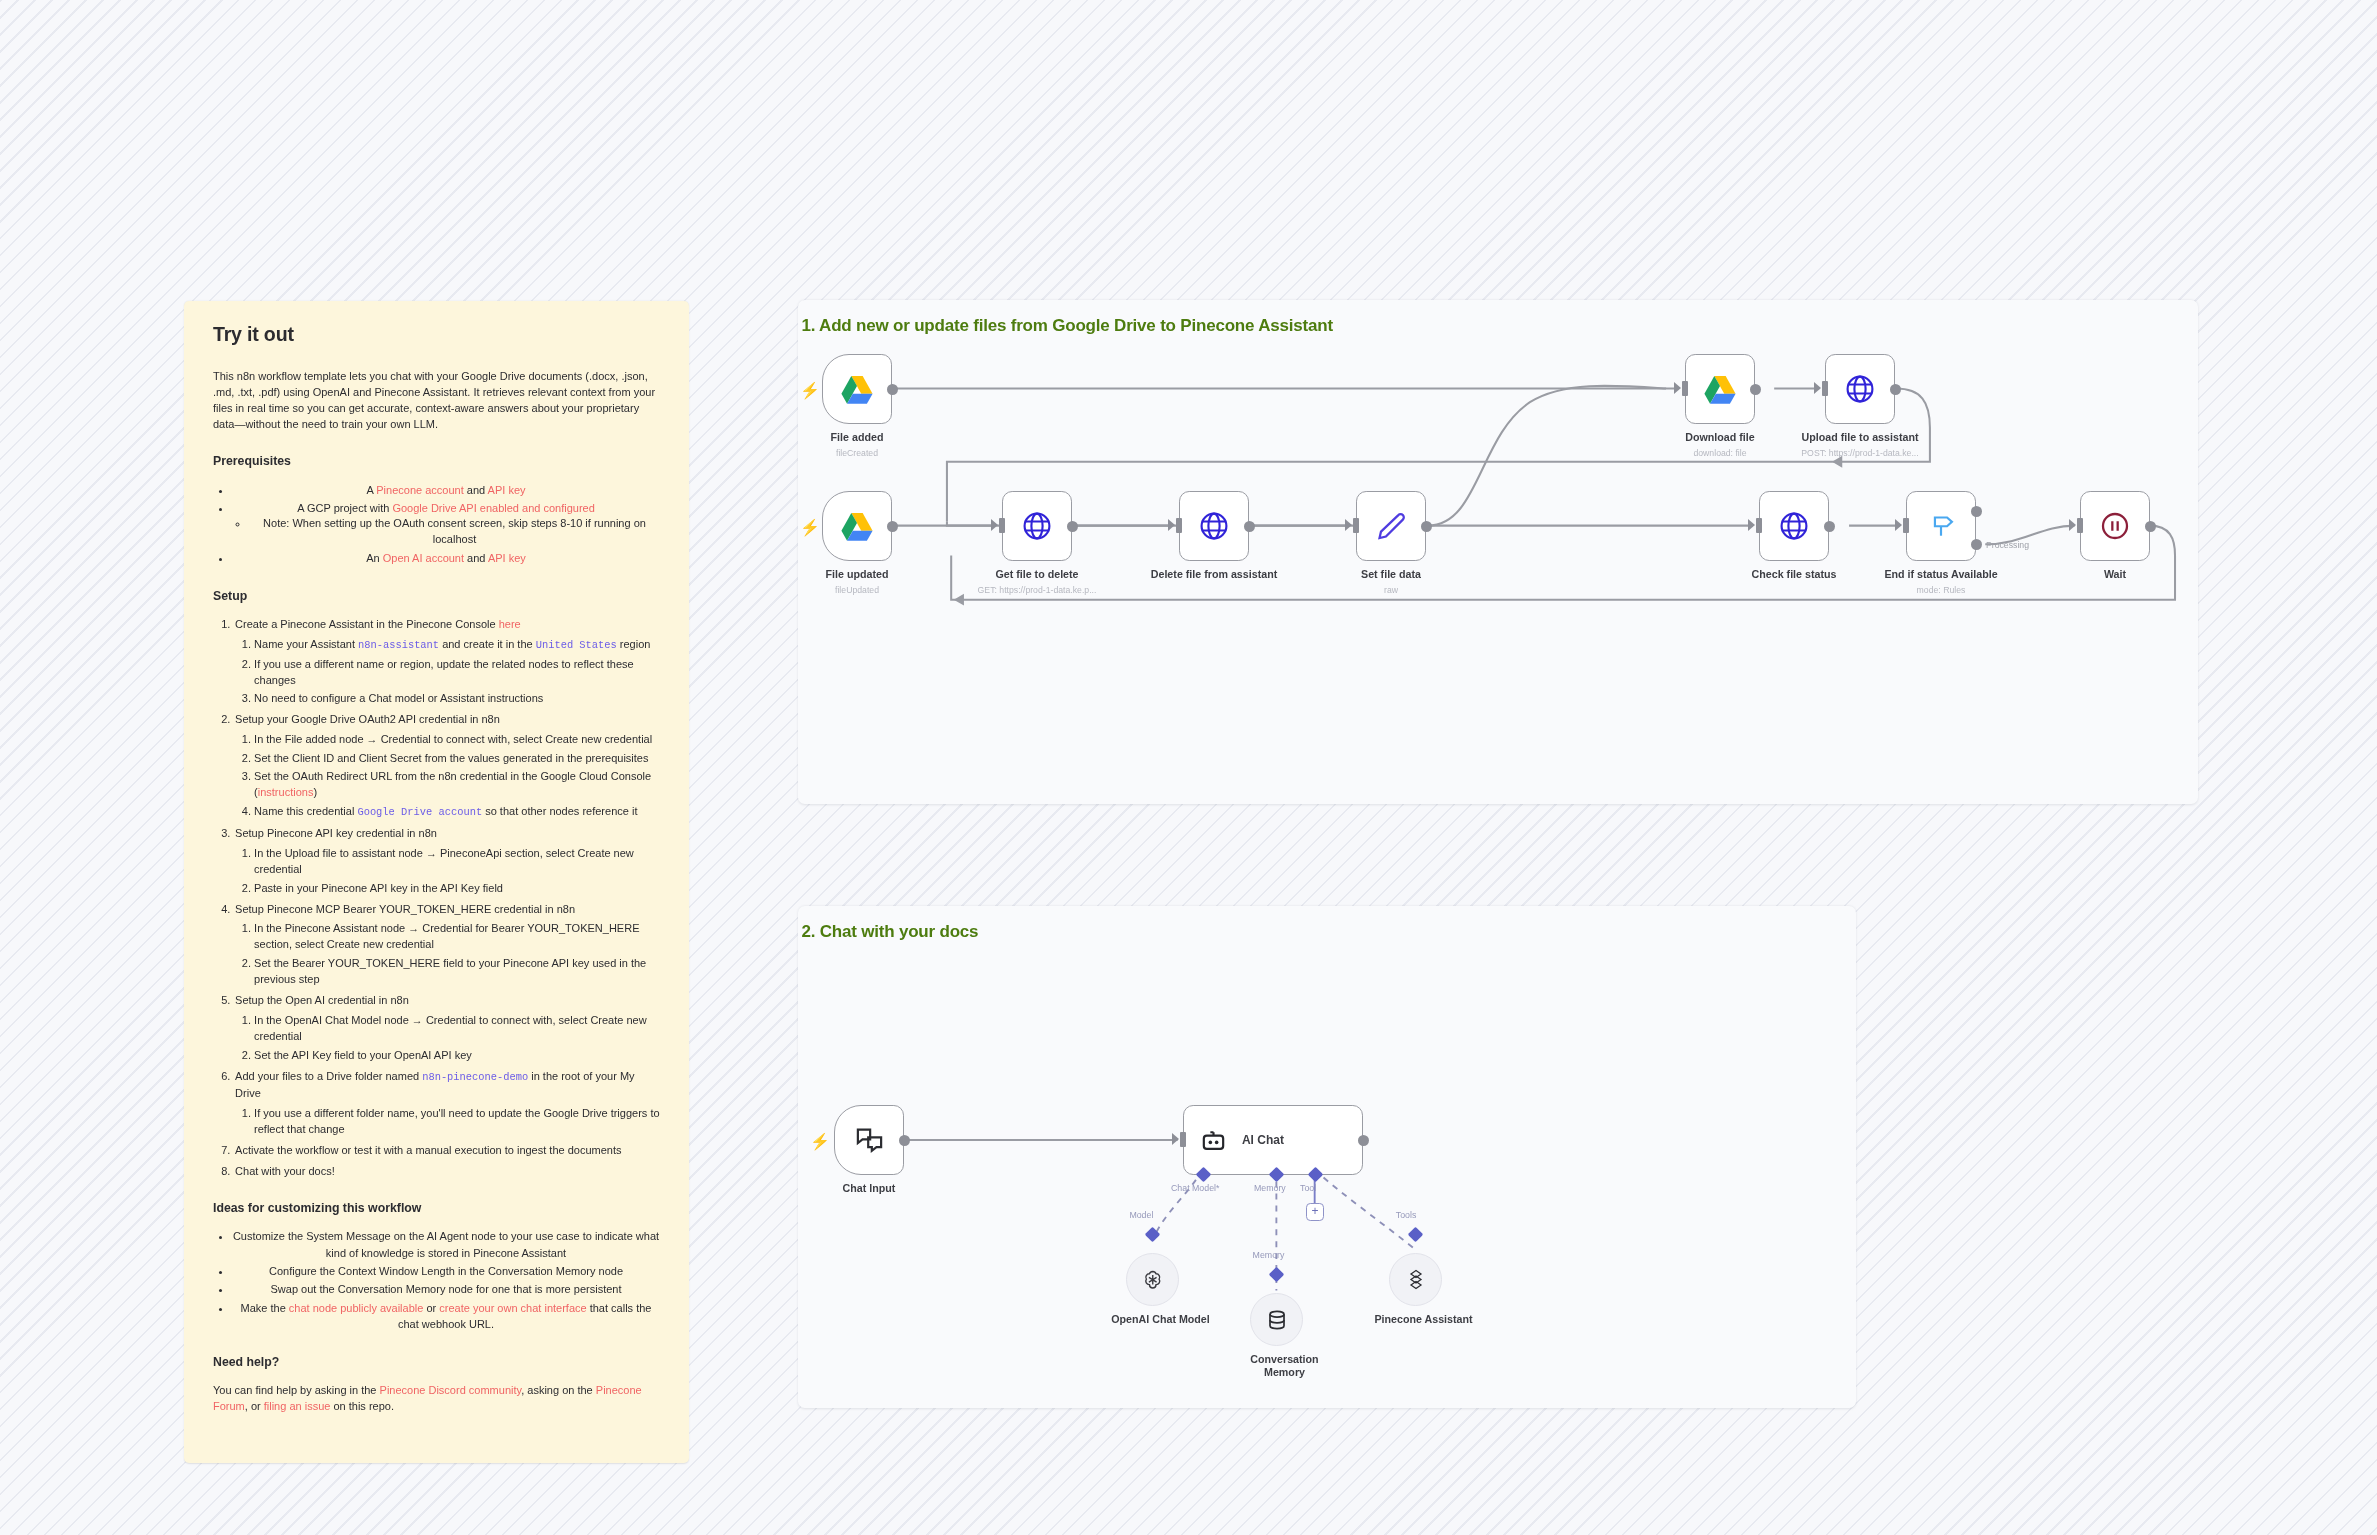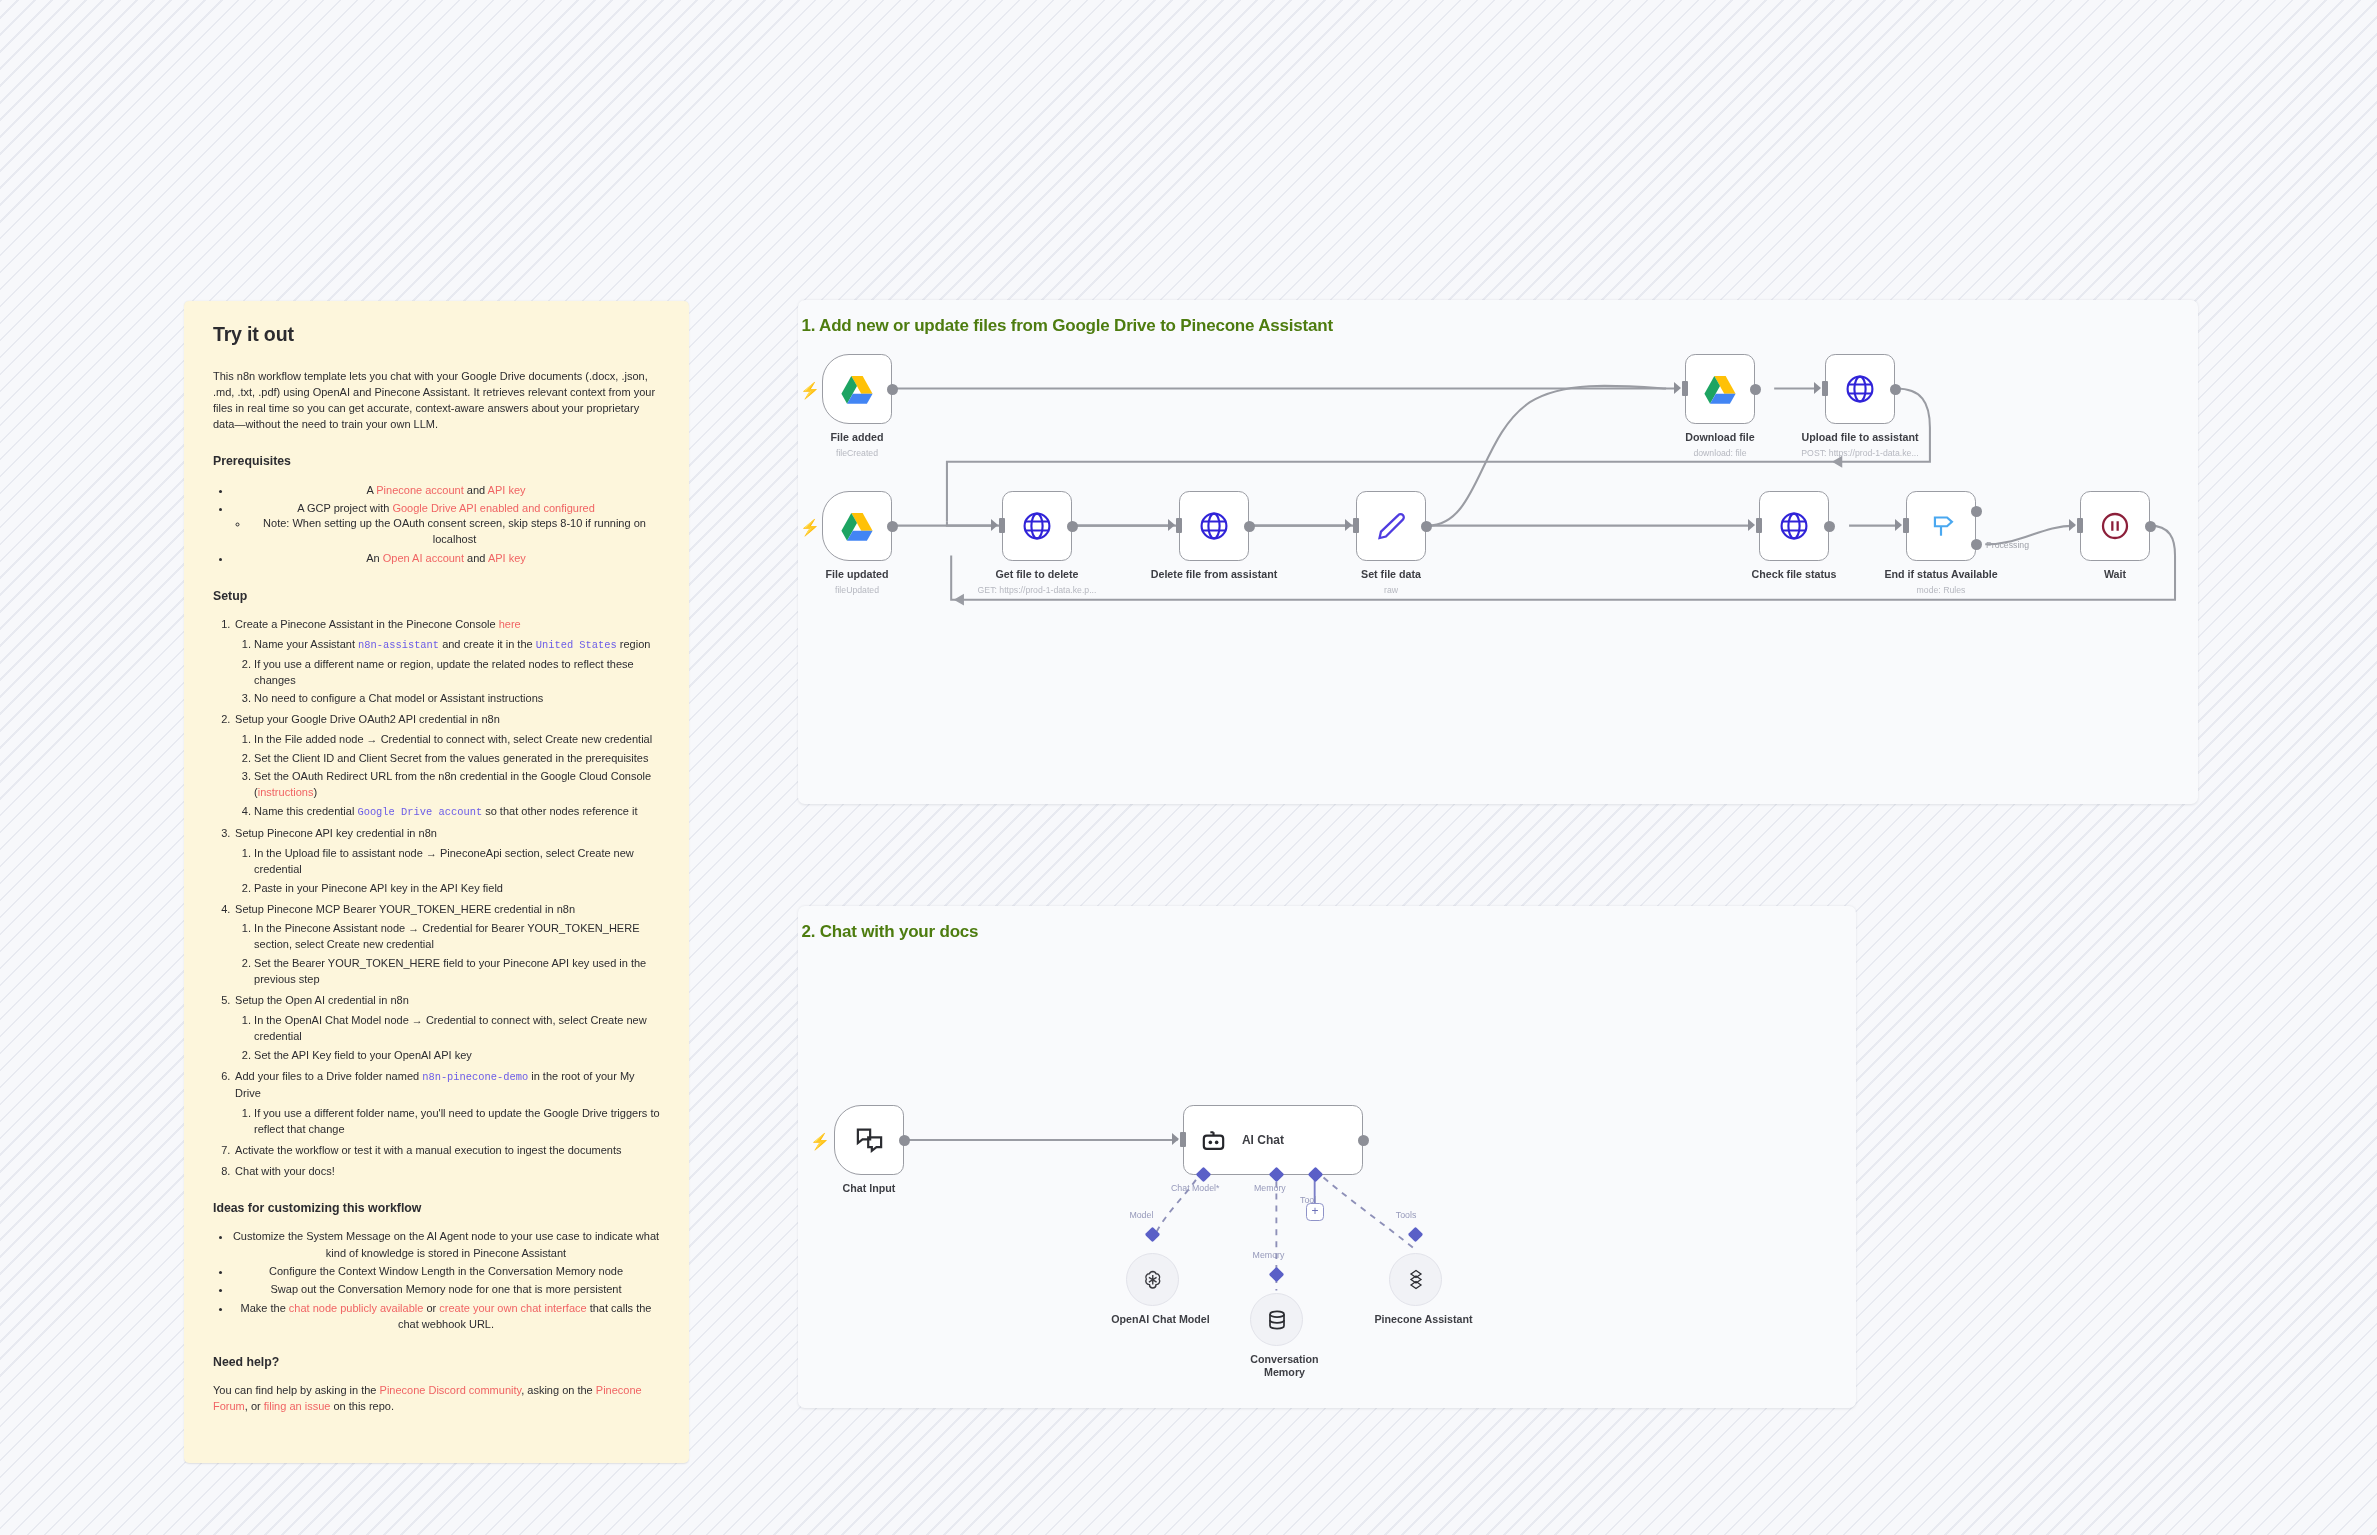--- a/index.html
+++ b/index.html
@@ -390,21 +390,21 @@
         <path d="M12 8V5.2M12 5.2h-2.6"></path>
       </svg>
       <span class="agent-text">AI Chat</span>
     </div>
     <div class="dot" style="left:175px; top:30px;"></div>
     <div class="diamond" style="left:14.5px; top:64px;"></div>
     <div class="plabel" style="left:-12px; top:78px;">Chat Model*</div>
     <div class="diamond" style="left:88px; top:64px;"></div>
     <div class="plabel" style="left:71px; top:78px;">Memory</div>
     <div class="diamond" style="left:127px; top:64px;"></div>
-    <div class="plabel" style="left:117px; top:78px;margin-top:12px;">Tool</div>
+    <div class="plabel" style="left:117px; top:78px;">Tool</div>
     <div class="plus" style="left:123px; top:98px;">+</div>
   </div>
 
   <div class="cnode" style="left:328px; top:347px;">
     <div class="diamond" style="left:21px; top:-24px;"></div>
     <div class="plabel" style="left:3.4px; top:-43px;">Model</div>
     <div class="ccirc">
       <svg width="25.5" height="25.5" viewBox="0 0 24 24" fill="none" stroke="#3a3b40" stroke-width="1.3">
         <path d="M12 4.2a3.3 3.3 0 013.1 2.2 3.3 3.3 0 012.9 5.1 3.3 3.3 0 01-2.9 5.1A3.3 3.3 0 0112 19.8a3.3 3.3 0 01-3.1-3.2 3.3 3.3 0 01-2.9-5.1 3.3 3.3 0 012.9-5.1A3.3 3.3 0 0112 4.2z"></path>
         <path d="M12 7.6v8.8M8.4 9.8l7.2 4.4M15.6 9.8l-7.2 4.4"></path>

